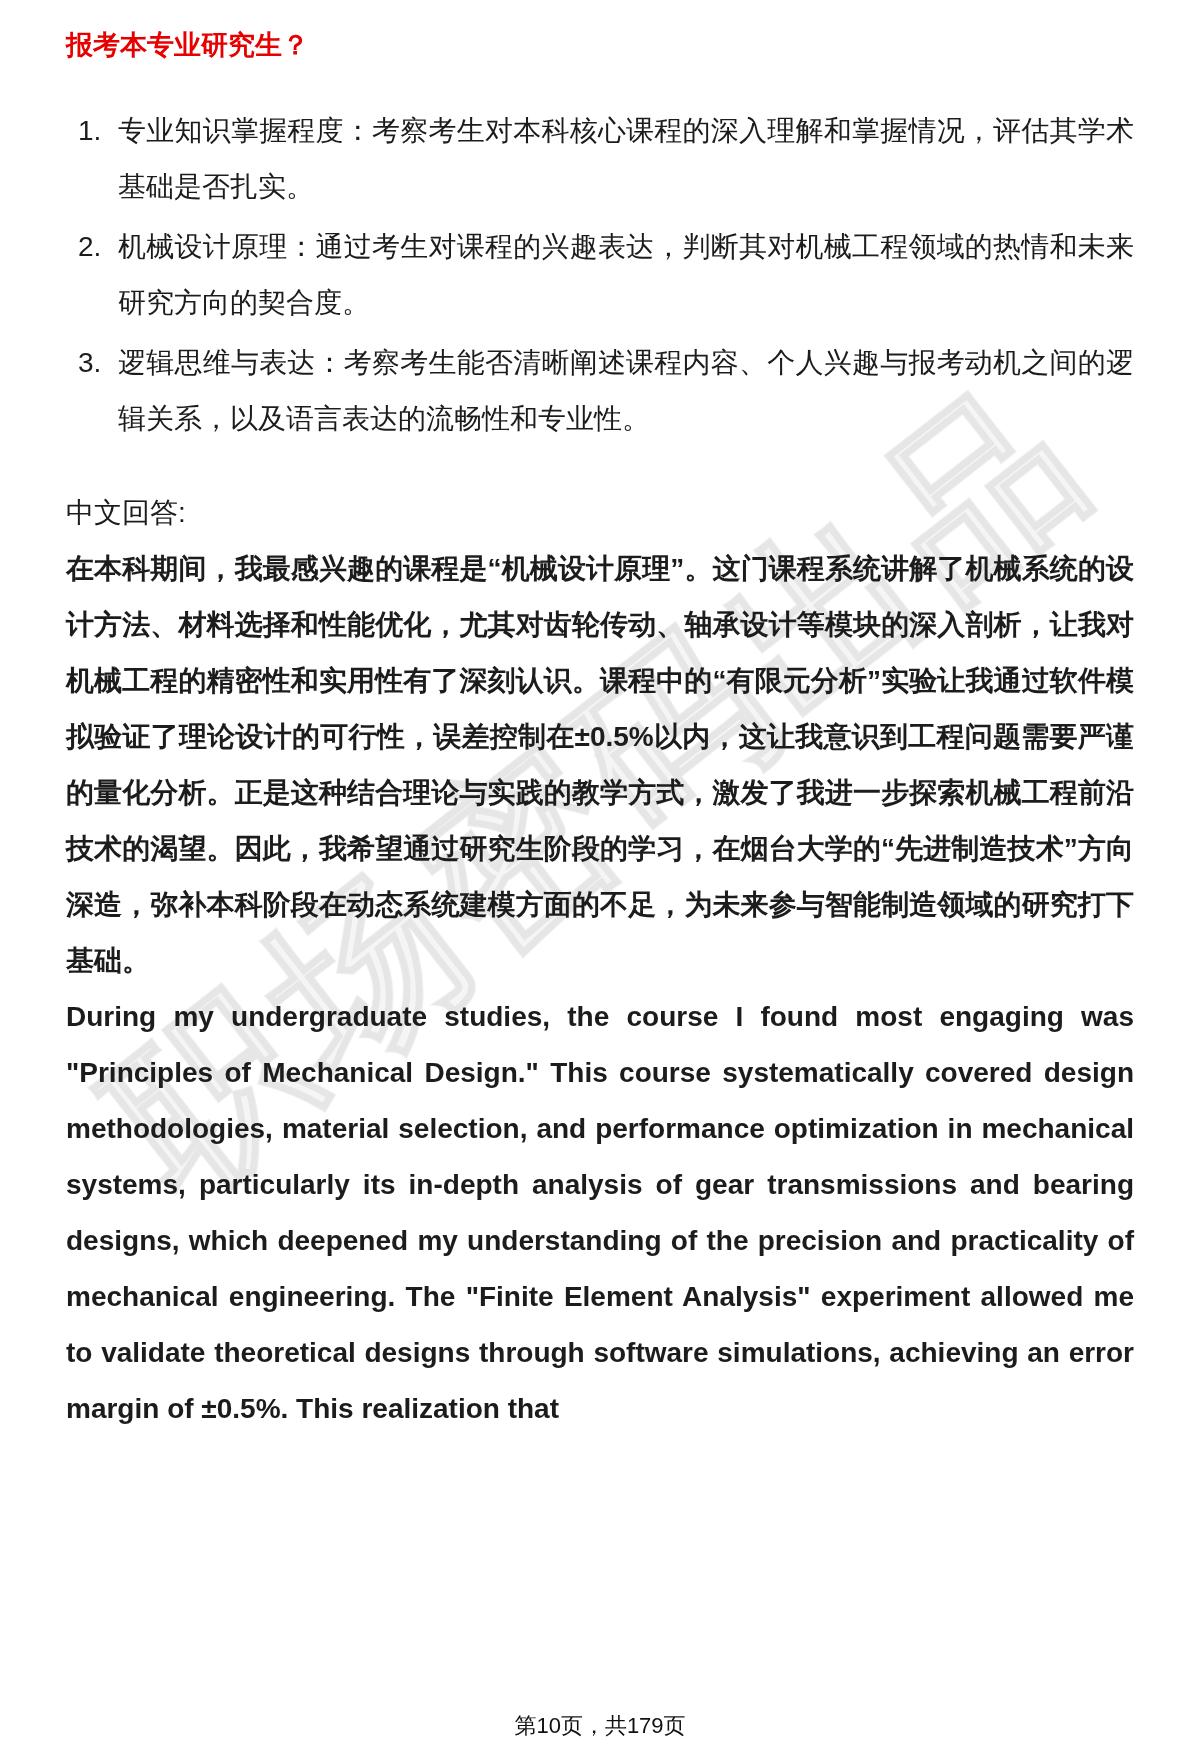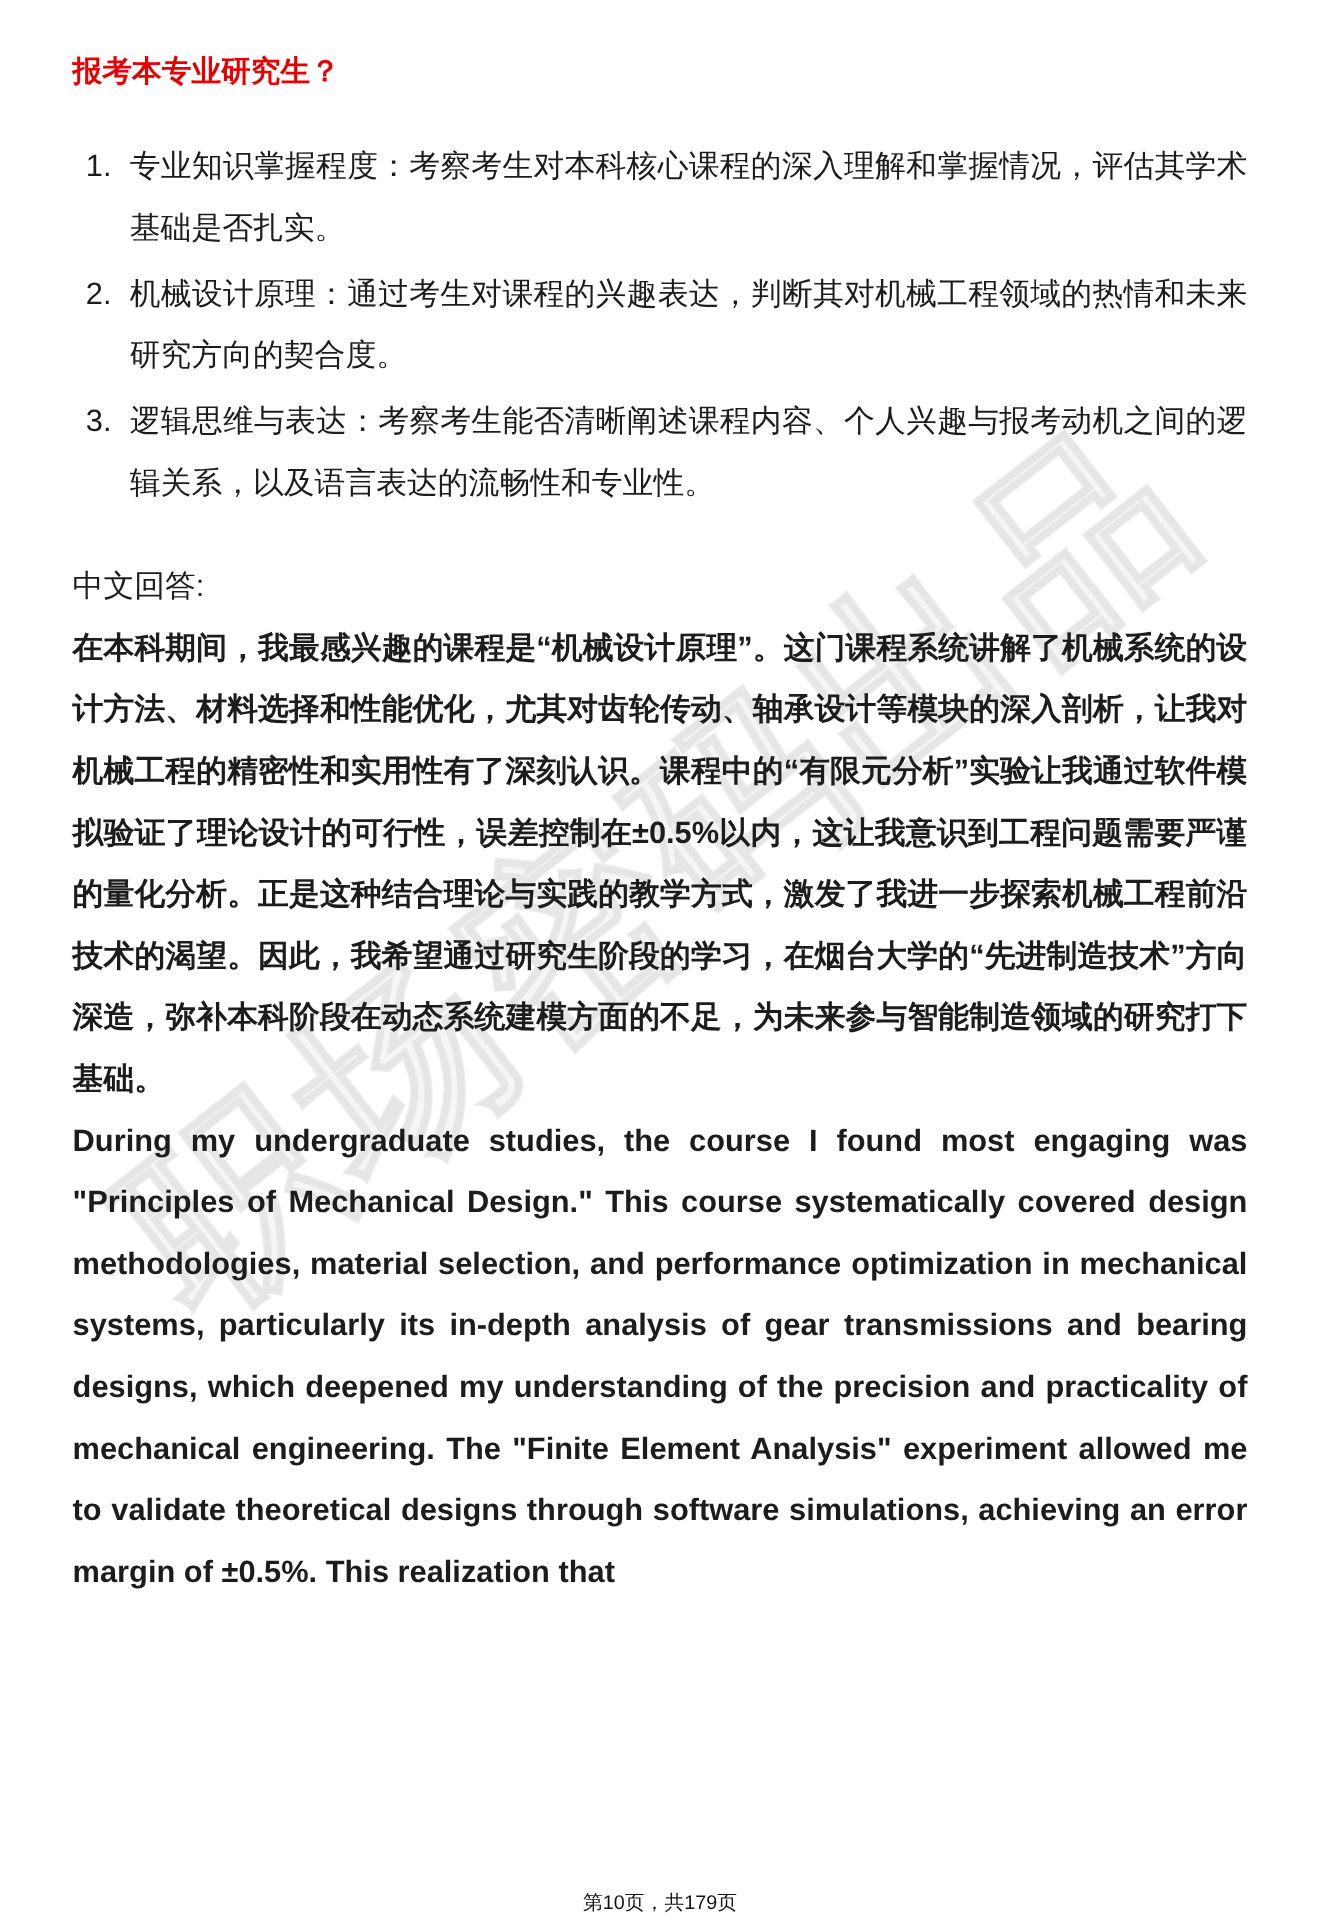--- a/index.html
+++ b/index.html
@@ -24,21 +24,21 @@
     white-space: nowrap;
     color: rgba(0, 0, 0, 0.04);
     -webkit-text-stroke: 2px rgba(0, 0, 0, 0.06);
     z-index: 0;
     user-select: none;
     pointer-events: none;
   }
   .content {
     position: relative;
     z-index: 1;
-    padding: 48px 66px 0 66px;
+    padding: 28px 66px 0 66px;
   }
   .heading {
     color: #e60000;
     font-size: 27px;
     font-weight: bold;
     line-height: 1.3;
     margin: 0;
   }
   .heading.sub { margin-top: 34px; }
   .points {
@@ -70,21 +70,21 @@
     text-align: justify;
     margin: 0;
     font-weight: bold;
   }
   .footer {
     position: absolute;
     left: 0;
     right: 0;
     bottom: 14px;
     text-align: center;
-    font-size: 18px;
+    font-size: 22px;
     color: #111;
     z-index: 1;
   }
 </style>
 </head>
 <body>
 
 <div class="watermark">职场密码出品</div>
 
 <div class="content">

